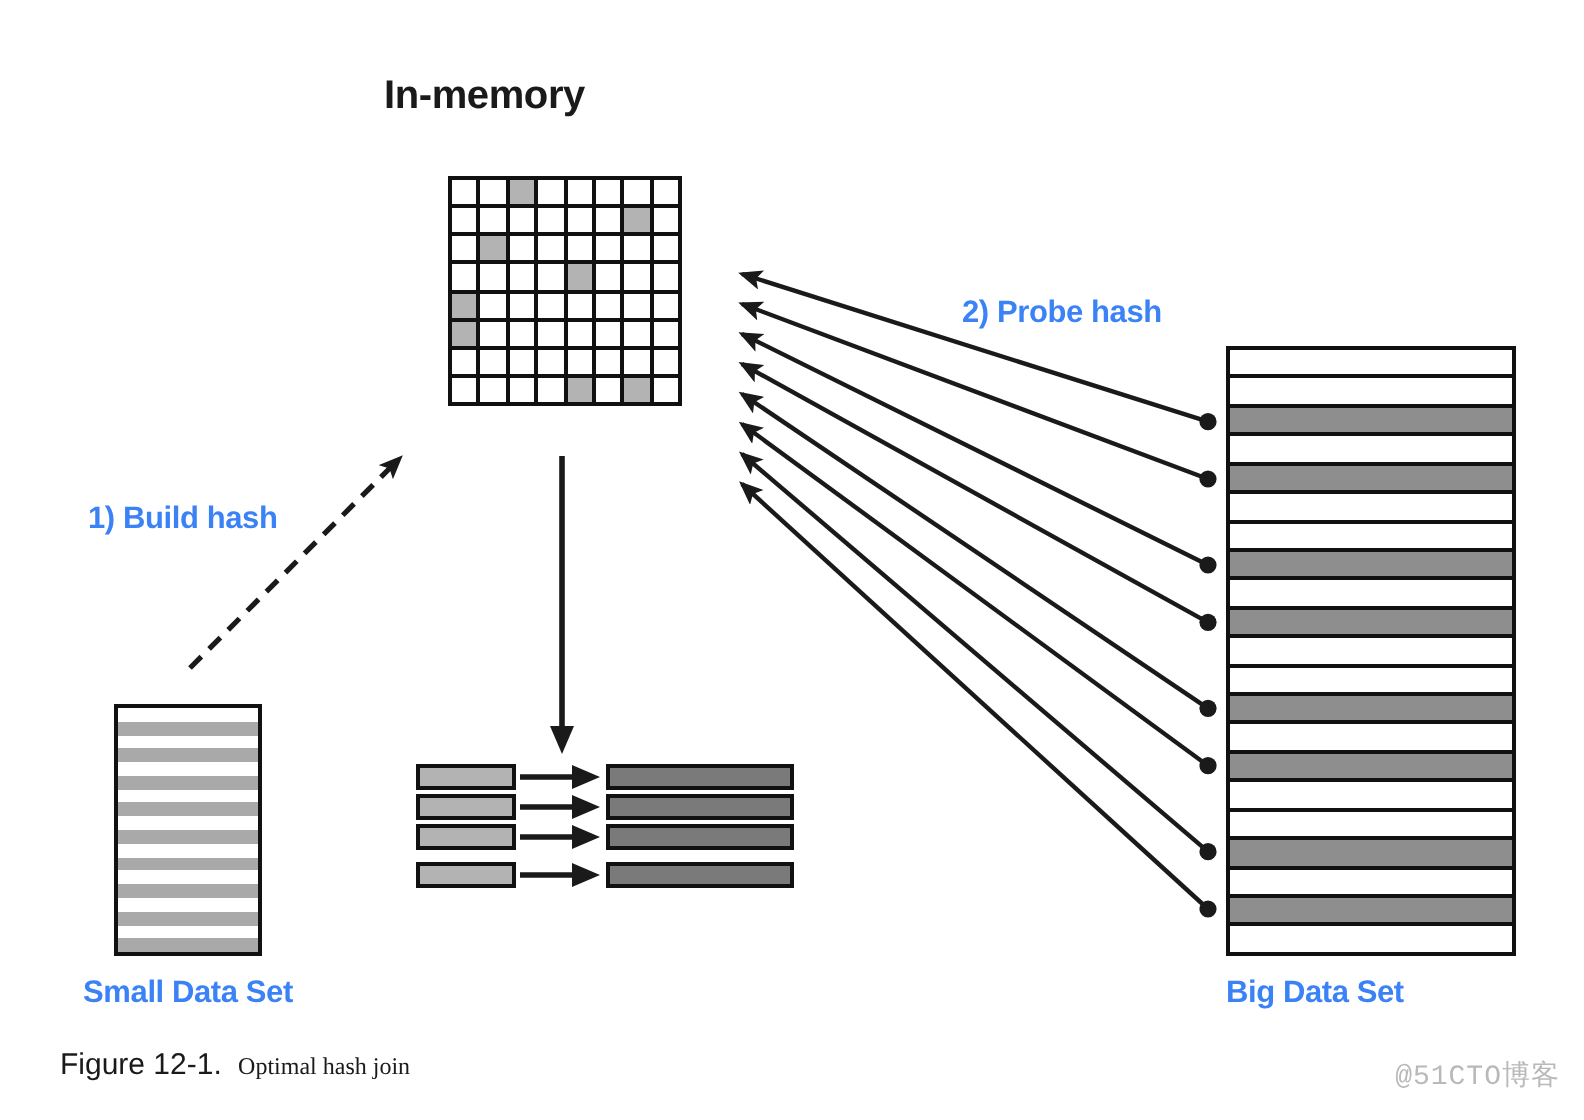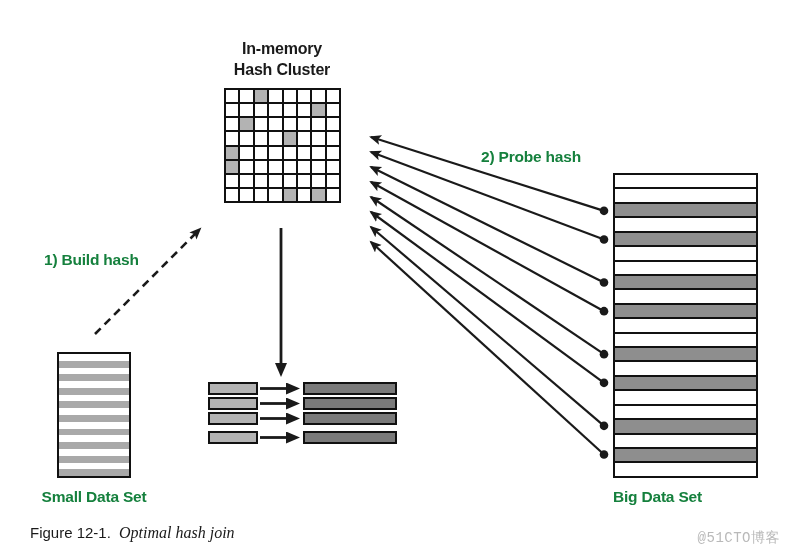--- a/index.html
+++ b/index.html
@@ -3,25 +3,25 @@
 <meta charset="utf-8">
 <style>
   html,body{margin:0;padding:0;background:#ffffff;}
   .canvas{
     position:relative;width:792px;height:560px;background:#ffffff;overflow:hidden;
     font-family:"Liberation Sans", sans-serif;color:#1a1a1a;
   }
   .arrows-layer{position:absolute;left:0;top:0;width:792px;height:560px;}
   .diagram-label{
     position:absolute;font-weight:bold;font-size:15.5px;letter-spacing:-0.2px;
-    white-space:nowrap;color:#15803d;
+    white-space:nowrap;color:#3b82f6;
   }
   .cluster-title{
-    position:absolute;left:192px;top:38px;width:180px;text-align:center;
-    font-weight:bold;font-size:16px;line-height:21px;letter-spacing:-0.2px;
+    position:absolute;left:192px;top:38px;width:180px;
+    font-weight:bold;font-size:20px;line-height:21px;letter-spacing:-0.2px;
   }
   .hash-grid{
     position:absolute;left:224px;top:88px;width:117px;height:115px;
     background:#111;display:grid;gap:2px;padding:2px;box-sizing:border-box;
   }
   .hash-cell{background:#ffffff;}
   .small-ds{
     position:absolute;left:57px;top:352px;width:74px;height:126px;
     border:2px solid #111;box-sizing:border-box;background:#ffffff;
     display:flex;flex-direction:column;
@@ -32,21 +32,21 @@
     border:2px solid #111;box-sizing:border-box;background:#ffffff;
     display:flex;flex-direction:column;
   }
   .big-row{flex:1;border-bottom:2px solid #111;}
   .big-row:last-child{border-bottom:none;}
   .match-block{position:absolute;border:2px solid #111;box-sizing:border-box;}
   .figure-caption{
     position:absolute;left:30px;top:524px;font-size:15px;white-space:nowrap;
   }
   .cap-bold{font-weight:normal;font-family:"Liberation Sans",sans-serif;}
-  .cap-italic{font-style:italic;font-family:"Liberation Serif",serif;font-size:16px;margin-left:4px;}
+  .cap-italic{font-family:"Liberation Serif",serif;font-size:12px;margin-left:4px;}
   .watermark{
     position:absolute;right:12px;top:529px;font-size:14px;letter-spacing:0.5px;font-family:Liberation Mono, monospace;
   }
 </style>
 </head>
 <body>
 
 <div class="canvas">
 
   <svg id="arrows-svg" class="arrows-layer" viewBox="0 0 792 560">
@@ -82,21 +82,20 @@
       <line x1="260" y1="388.5" x2="288" y2="388.5" stroke="#1a1a1a" stroke-width="2.8" marker-end="url(#tri-m)"></line>
       <line x1="260" y1="403.5" x2="288" y2="403.5" stroke="#1a1a1a" stroke-width="2.8" marker-end="url(#tri-m)"></line>
       <line x1="260" y1="418.5" x2="288" y2="418.5" stroke="#1a1a1a" stroke-width="2.8" marker-end="url(#tri-m)"></line>
       <line x1="260" y1="437.5" x2="288" y2="437.5" stroke="#1a1a1a" stroke-width="2.8" marker-end="url(#tri-m)"></line>
       <line x1="94.5" y1="359" x2="94.5" y2="448" stroke="#1a1a1a" stroke-width="5.5" marker-end="url(#tri-b)"></line>
       <line x1="685.5" y1="179" x2="685.5" y2="451" stroke="#1a1a1a" stroke-width="5.5" marker-end="url(#tri-b)"></line>
     </svg>
 
   <div class="cluster-title">
     <div>In-memory</div>
-    <div>Hash Cluster</div>
   </div>
 
   <div id="hash-grid" class="hash-grid" style="grid-template-columns: repeat(8, 1fr); grid-template-rows: repeat(8, 1fr);">
       <div class="hash-cell"></div>
       <div class="hash-cell"></div>
       <div class="hash-cell" style="background: rgb(179, 179, 179);"></div>
       <div class="hash-cell"></div>
       <div class="hash-cell"></div>
       <div class="hash-cell"></div>
       <div class="hash-cell"></div>

